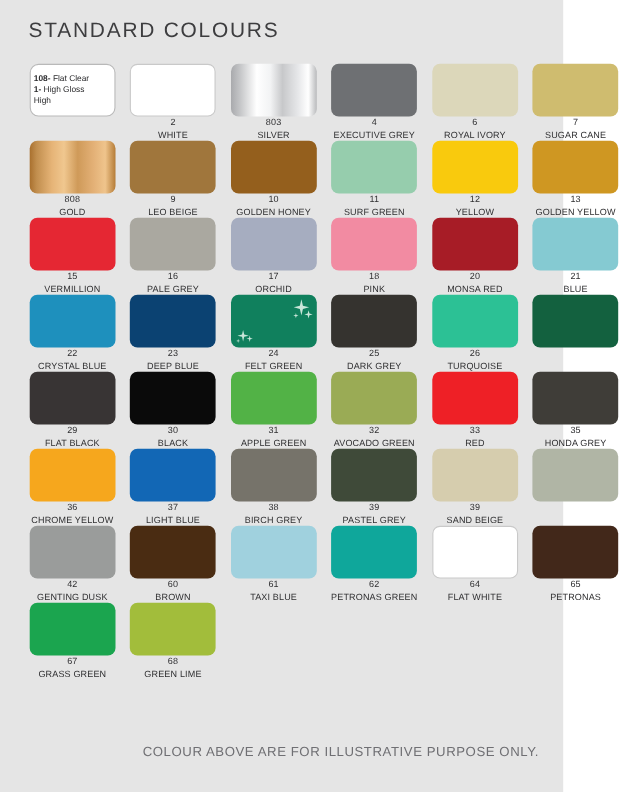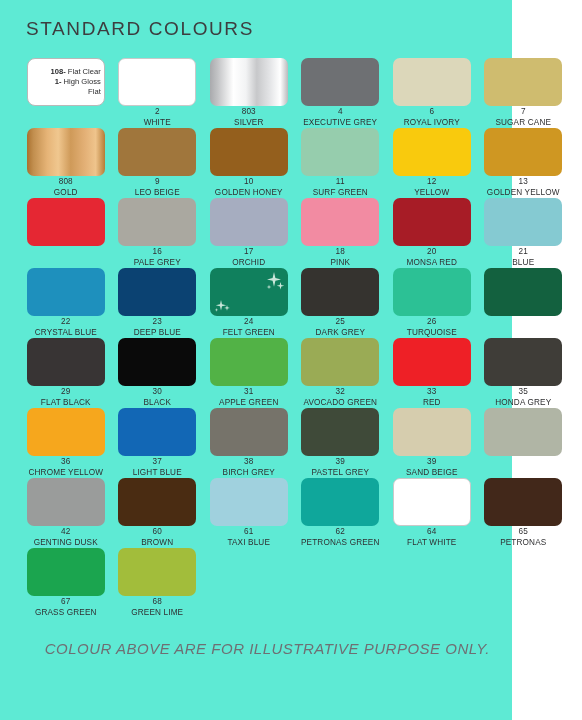--- a/index.html
+++ b/index.html
@@ -11,21 +11,21 @@
     height: 720px;
     background: #ffffff;
     font-family: "Liberation Sans", sans-serif;
     overflow: hidden;
   }
 
   .page {
     position: relative;
     width: 512px;
     height: 720px;
-    background: #5eead4;
+    background: #e5e5e5;
   }
 
   .page-title {
     position: absolute;
     left: 26px;
     top: 18px;
     font-size: 19px;
     font-weight: 300;
     letter-spacing: 1.6px;
     color: #3d3d3f;
@@ -88,21 +88,21 @@
 
   
   .note-box {
     width: 78px;
     height: 48px;
     border: 1px solid #b9b9b9;
     border-radius: 8px;
     margin: 0 auto;
     display: flex;
     flex-direction: column;
-    align-items: flex-end;
+    align-items: flex-start;
     justify-content: center;
     padding: 2px 3px;
     background: #fff;
   }
   .note-line {
     font-size: 7.6px;
     color: #2b2b2d;
     line-height: 10.2px;
     text-align: center;
     white-space: nowrap;
@@ -112,23 +112,22 @@
   
   .sparkles {
     position: absolute;
     inset: 0;
     pointer-events: none;
   }
 
   .footer-note {
     position: absolute;
     right: 22px;
-    top: 640px;
-    font-size: 15px;
-    font-style: italic;
+    top: 676px;
+    font-size: 12px;
     letter-spacing: 0.5px;
     color: #6f6f73;
     white-space: nowrap;
   }
 </style>
 </head>
 <body>
 
 <div class="page">
 
@@ -139,21 +138,21 @@
     <div class="cell">
       <div class="note-box">
         <div class="note-line">
           <b>108-</b>
           <span>Flat Clear</span>
         </div>
         <div class="note-line">
           <b>1-</b>
           <span>High Gloss</span>
         </div>
-        <div class="note-line">Flat</div>
+        <div class="note-line">High</div>
       </div>
     </div>
 
   <div class="cell">
         <div class="swatch outlined"></div>
         <div class="labels">
           <span class="code">2</span>
           <span class="name">WHITE</span>
         </div>
       </div>
@@ -222,20 +221,24 @@
       </div>
       <div class="cell">
         <div class="swatch" style="background: rgb(207, 151, 34);"></div>
         <div class="labels">
           <span class="code">13</span>
           <span class="name">GOLDEN YELLOW</span>
         </div>
       </div>
       <div class="cell">
         <div class="swatch" style="background: rgb(229, 39, 51);"></div>
+        <div class="labels">
+          <span class="code">15</span>
+          <span class="name">VERMILLION</span>
+        </div>
       </div>
       <div class="cell">
         <div class="swatch" style="background: rgb(170, 168, 160);"></div>
         <div class="labels">
           <span class="code">16</span>
           <span class="name">PALE GREY</span>
         </div>
       </div>
       <div class="cell">
         <div class="swatch" style="background: rgb(166, 173, 192);"></div>

